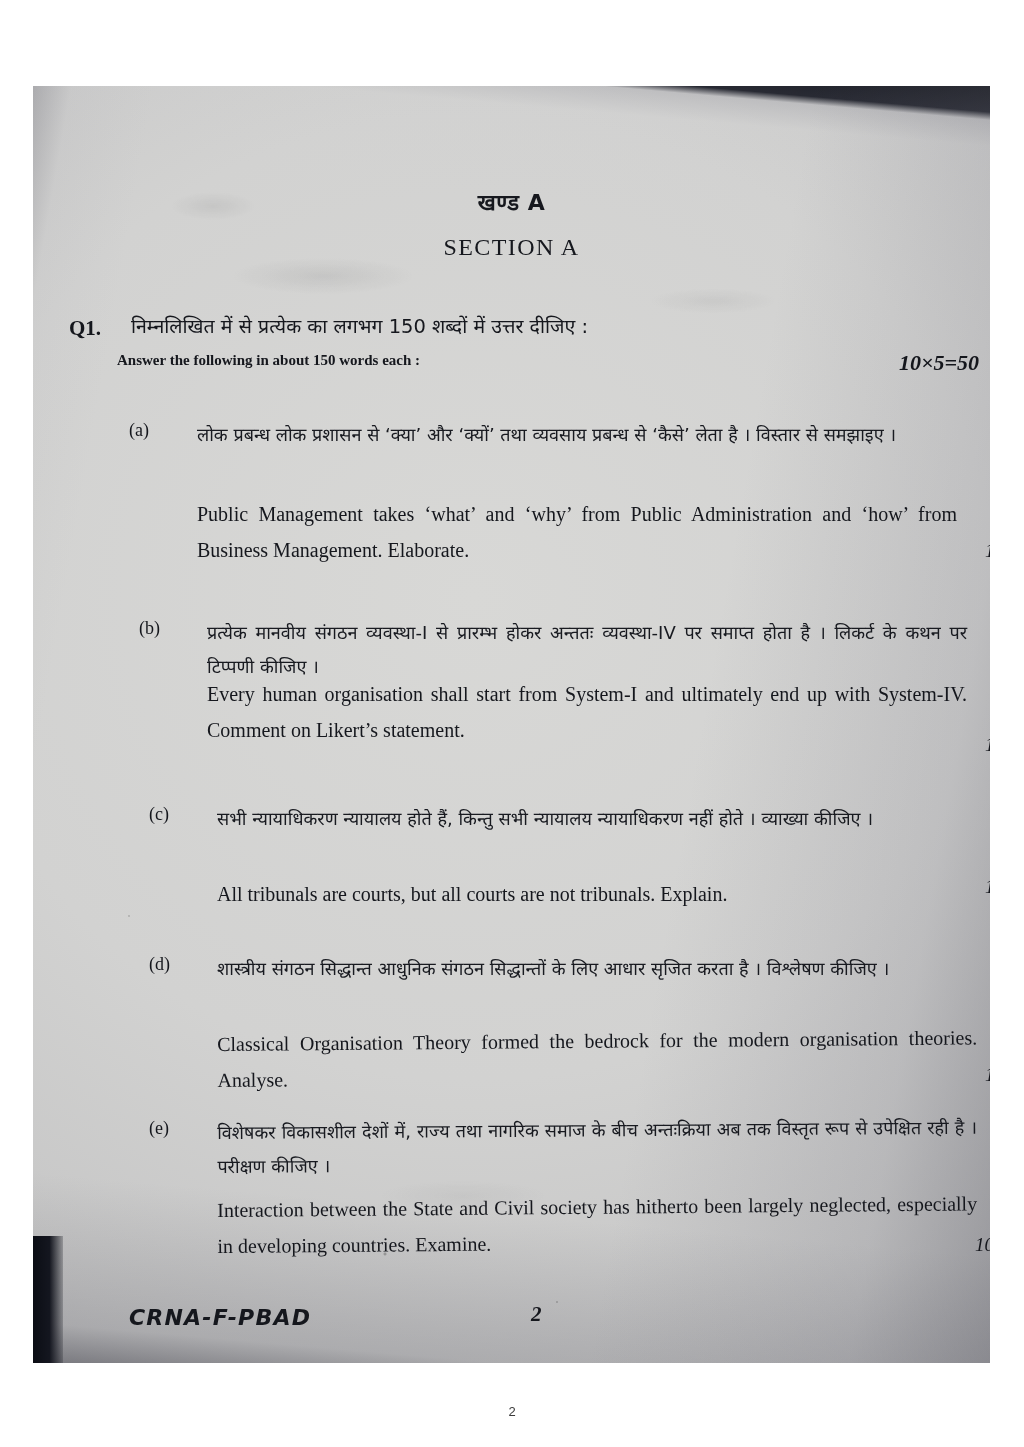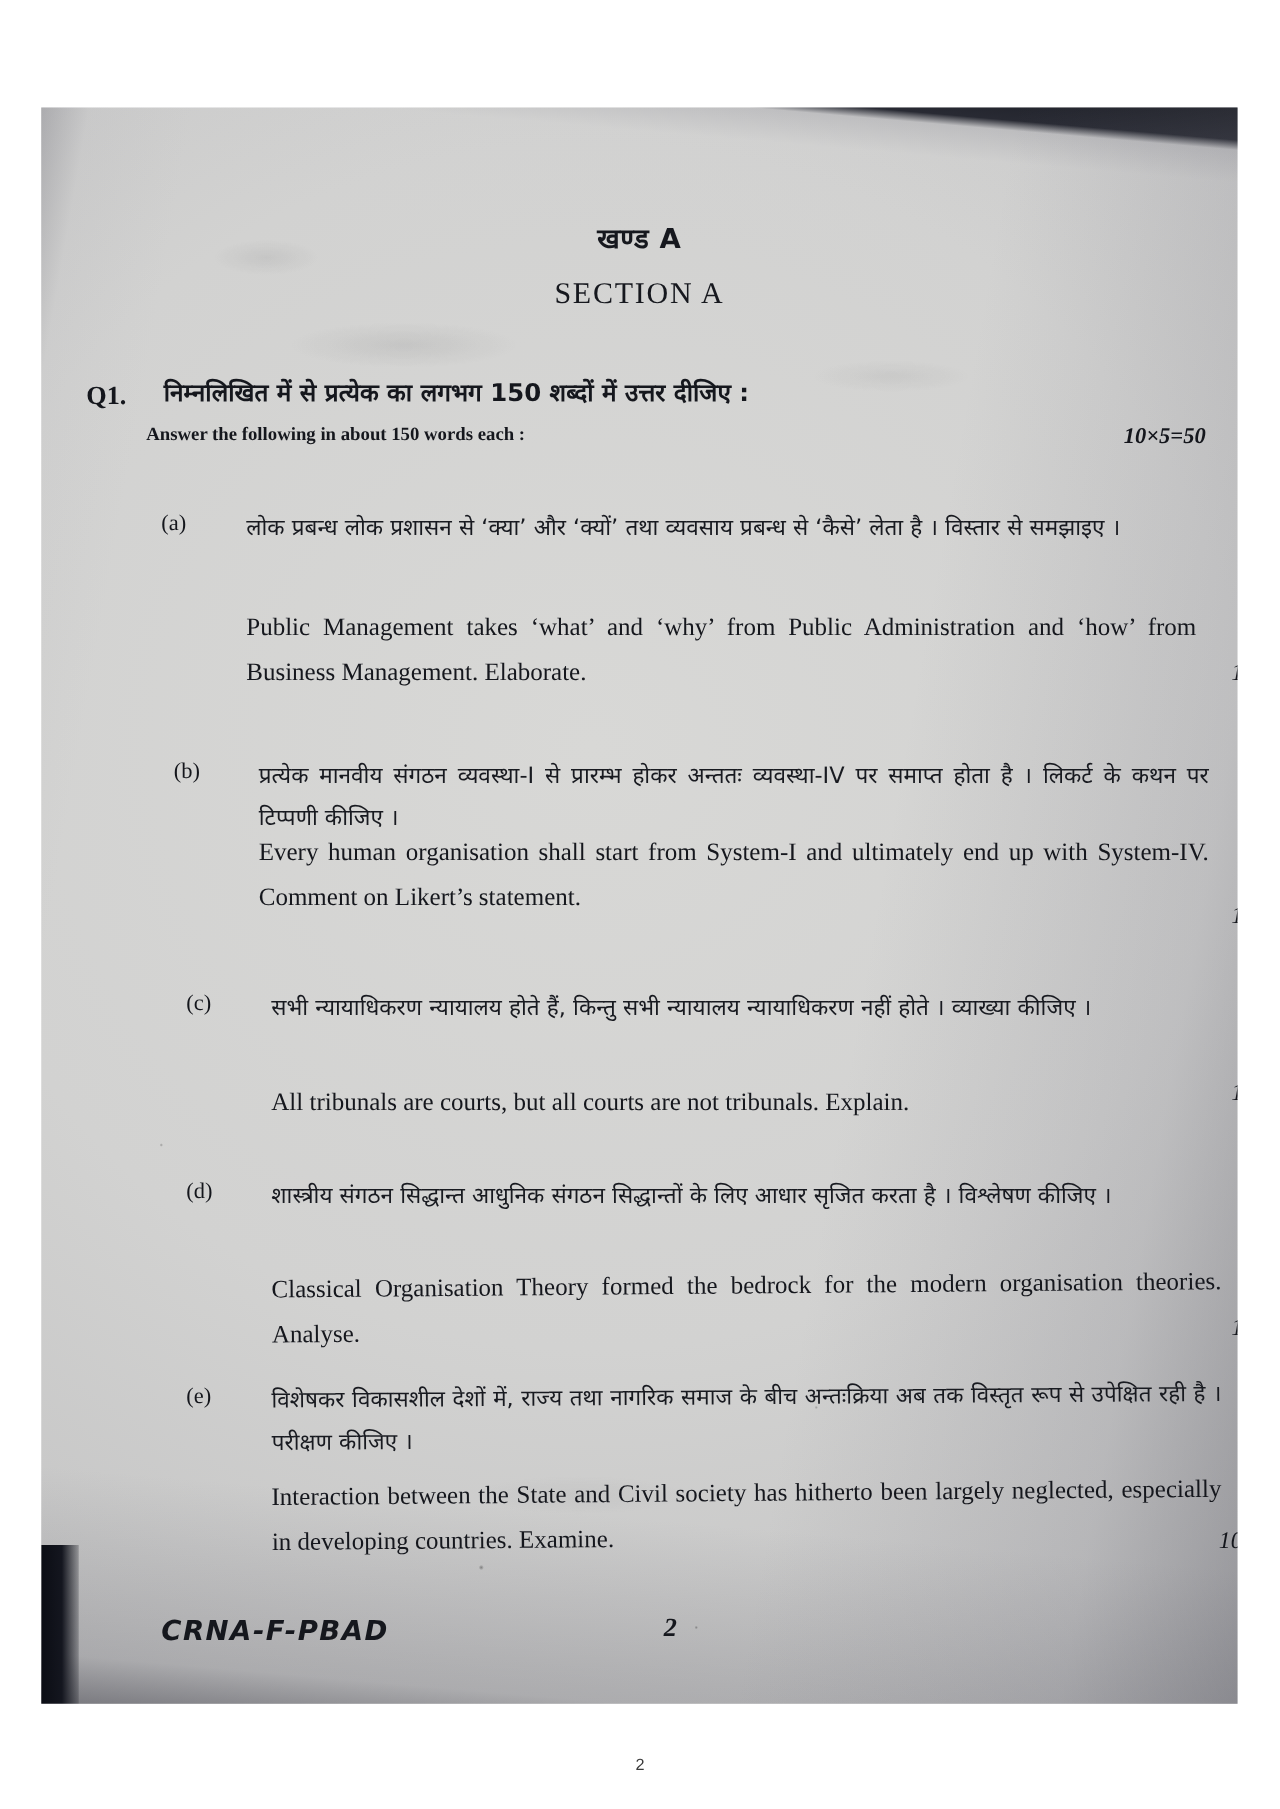--- a/index.html
+++ b/index.html
@@ -82,20 +82,21 @@
     width: 30px; height: 127px;
     background: linear-gradient(90deg, #0b0d14 0%, #14161f 55%, rgba(30,32,40,0.25) 100%);
     pointer-events: none;
   }
 
   
   #content {
     position: absolute;
     inset: 0;
     color: #14161c;
+    margin-top: 12px;
   }
 
   .centered {
     text-align: center;
   }
 
   #hindi-section-heading {
     position: absolute;
     left: 0; right: 0;
     top: 88px;
@@ -129,38 +130,38 @@
     left: 0; top: 4px;
     font-family: "Liberation Serif", serif;
     font-size: 21px;
     font-weight: bold;
   }
   #q1-hindi {
     position: absolute;
     left: 62px; top: 0px;
     font-family: "DejaVu Sans", sans-serif;
     font-size: 19.5px;
-    font-weight: bold;
+    font-weight: normal;
     white-space: nowrap;
     color: #15171d;
   }
   #q1-english {
     position: absolute;
     left: 48px; top: 40px;
     font-family: "Liberation Serif", serif;
     font-size: 15px;
     font-weight: bold;
     white-space: nowrap;
     color: #15171d;
   }
   #q1-marks {
     position: absolute;
     left: 830px; top: 38px;
     font-family: "Liberation Serif", serif;
-    font-size: 18px;
+    font-size: 22px;
     font-weight: bold;
     font-style: italic;
   }
 
   
   .item {
     position: absolute;
     width: 900px;
   }
   .item-letter {

